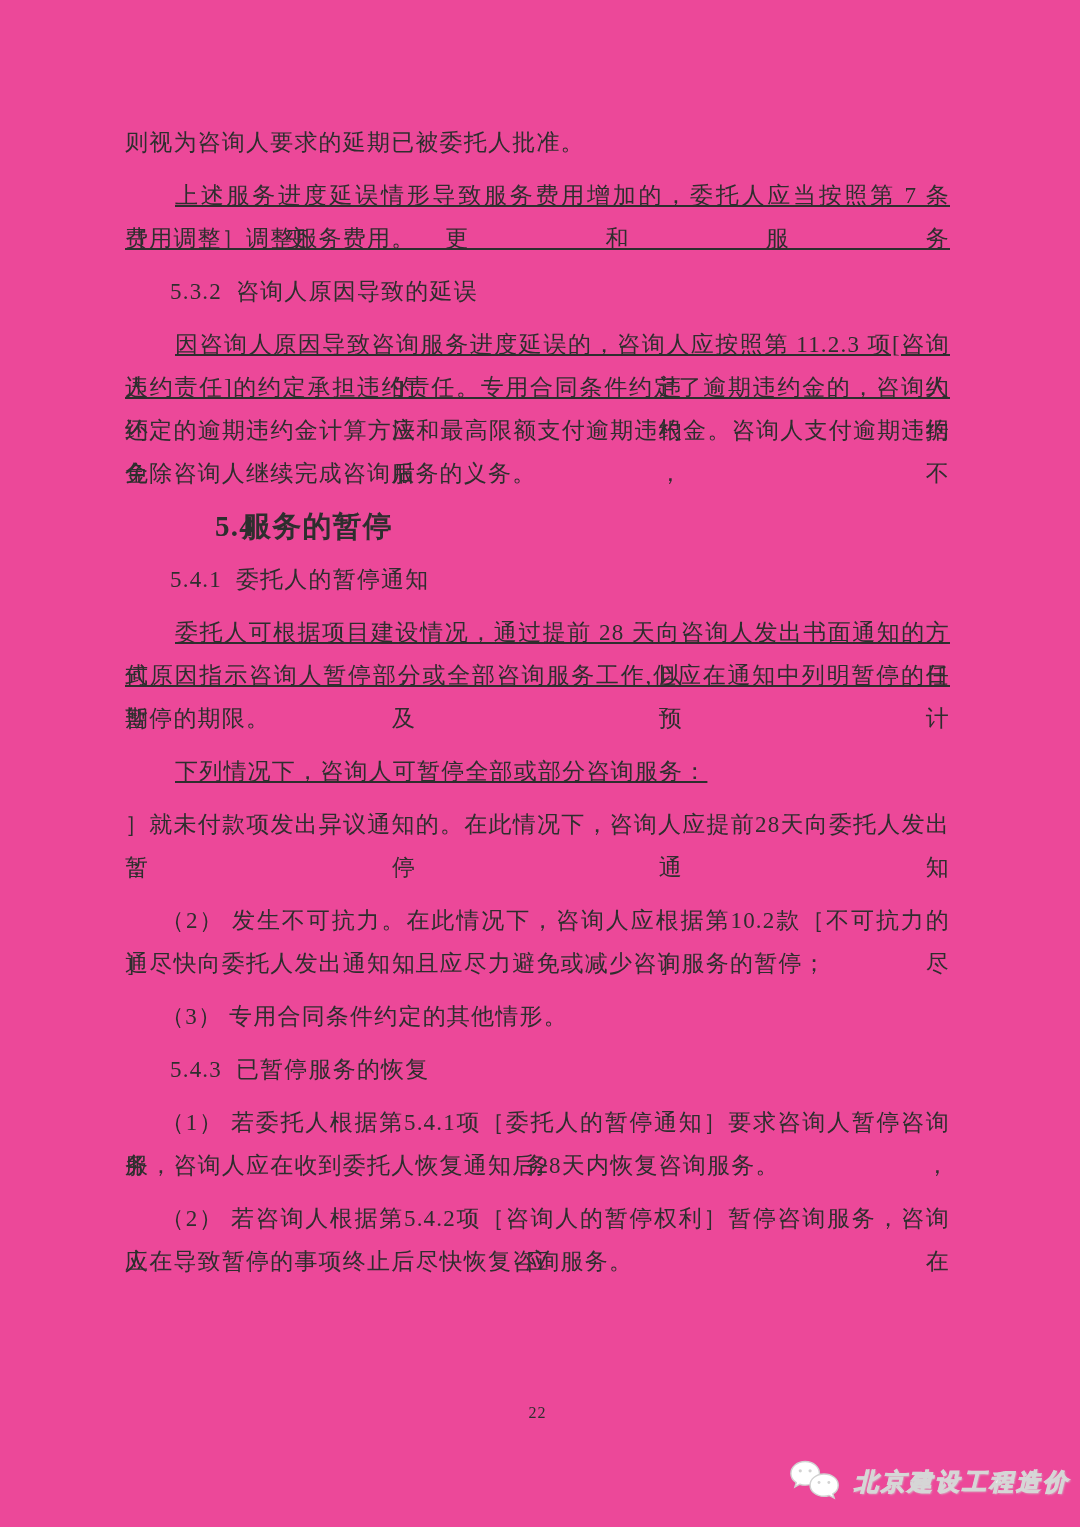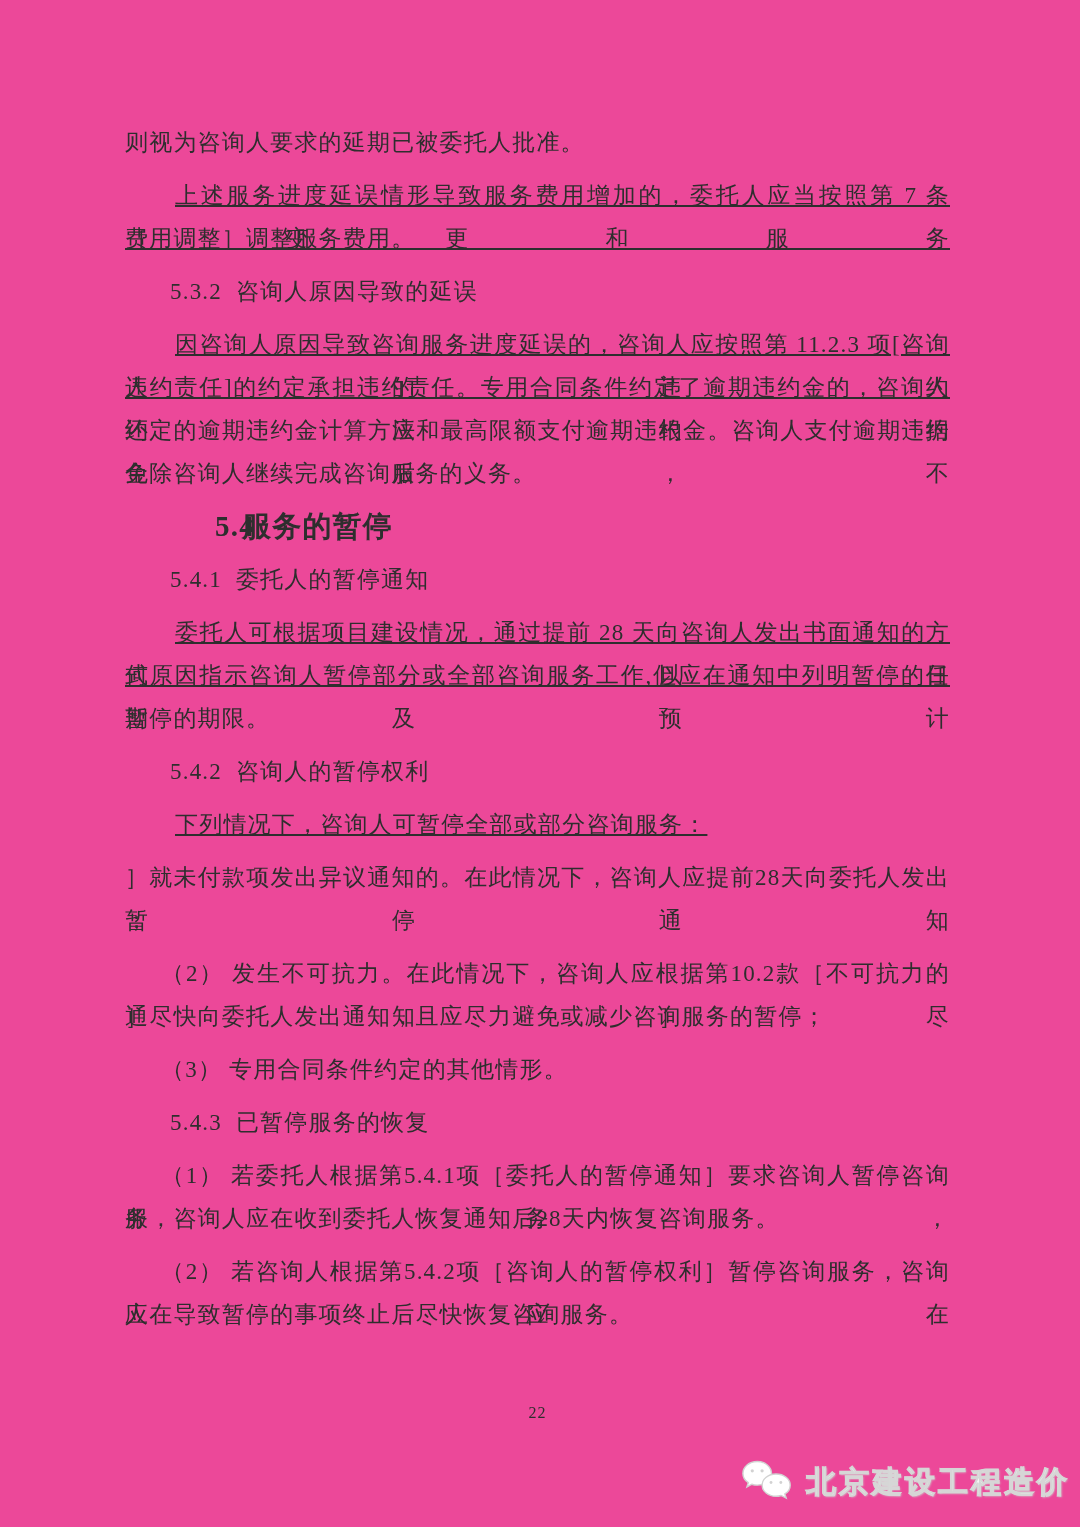--- a/index.html
+++ b/index.html
@@ -35,24 +35,25 @@
   .page-number {
     position:absolute; top:1404px; left:125px; width:825px;
     text-align:center; font-size:16px; letter-spacing:1px;
   }
   .watermark {
     position:absolute; right:10px; bottom:20px;
     display:flex; align-items:center; gap:10px;
     font-family:"Liberation Sans","DejaVu Sans",sans-serif;
   }
   .wm-text {
-    font-size:30px; font-weight:bold; letter-spacing:3px;
+    font-size:24px; font-weight:bold; letter-spacing:3px;
     color:#f6f6f6;
     -webkit-text-stroke:1px #d6d6d6;
     text-shadow:1px 1px 2px #cfcfcf;
+    font-style:italic;
   }
   .wm-icon svg { display:block; }
 </style>
 </head>
 <body>
 
 <div class="page">
   <main class="content" id="doc-content">
       <div class="block body">
         <div class="line">则视为咨询人要求的延期已被委托人批准。</div>
@@ -73,23 +74,20 @@
       <div class="block h2">
         <div class="line h2line ind-h"><span class="h2-num">5.4</span><span>服务的暂停</span></div>
       </div>
       <div class="block h3">
         <div class="line ind-h">5.4.1  委托人的暂停通知</div>
       </div>
       <div class="block body">
         <div class="line fill ind">委托人可根据项目建设情况，通过提前 28 天向咨询人发出书面通知的方式，以任</div>
         <div class="line fill">何原因指示咨询人暂停部分或全部咨询服务工作,但应在通知中列明暂停的日期及预计</div>
         <div class="line">暂停的期限。</div>
-      </div>
-      <div class="block h3">
-        <div class="line ind-h">5.4.2  咨询人的暂停权利</div>
       </div>
       <div class="block body">
         <div class="line ind">下列情况下，咨询人可暂停全部或部分咨询服务：</div>
       </div>
       <div class="block body">
         <div class="line fill">］就未付款项发出异议通知的。在此情况下，咨询人应提前28天向委托人发出暂停通知</div>
         <div class="line">；</div>
       </div>
       <div class="block body">
         <div class="line fill ind-paren">（2） 发生不可抗力。在此情况下，咨询人应根据第10.2款［不可抗力的通知］尽</div>

